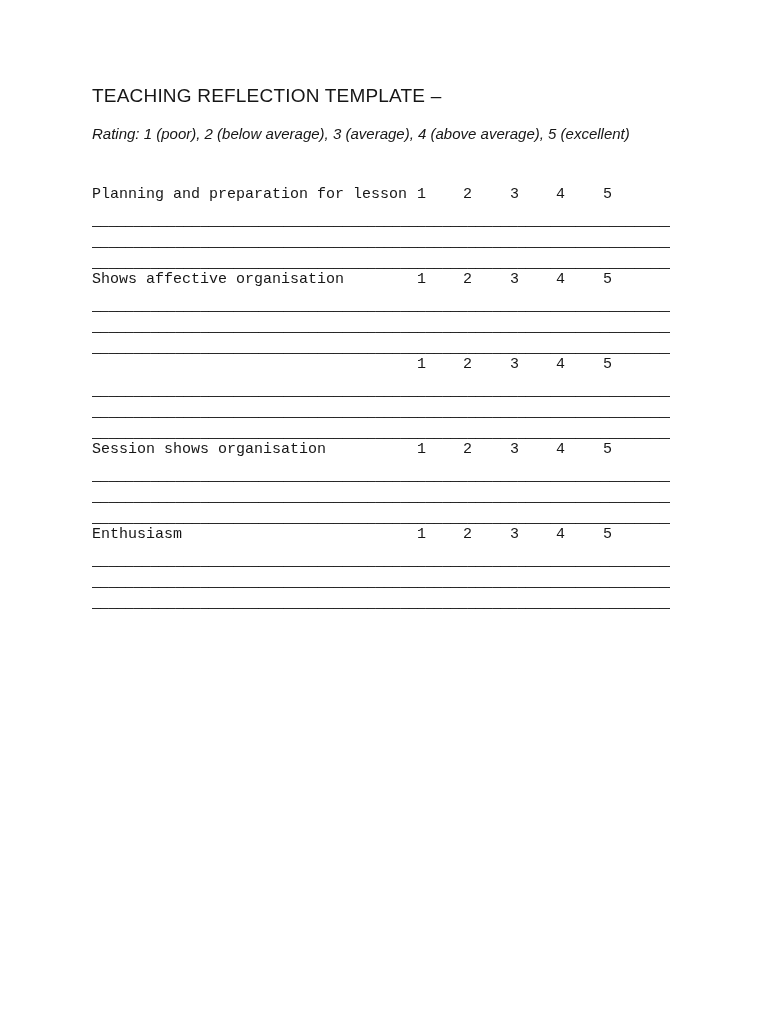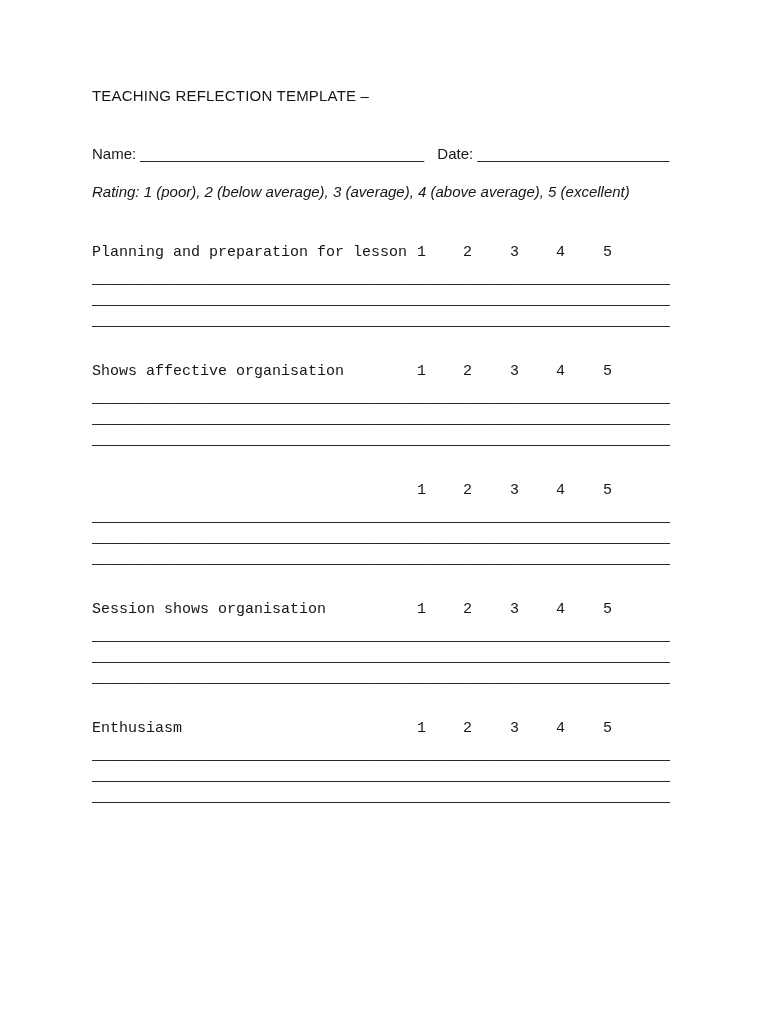--- a/index.html
+++ b/index.html
@@ -21,42 +21,41 @@
       position: absolute;
       left: 92px;
       top: 86px;
       width: 578px;
     }
     .row {
       line-height: 20px;
     }
     .title {
       margin: 0;
-      font-size: 15px;
+      font-size: 19px;
       font-weight: 400;
       letter-spacing: 0.2px;
     }
     .meta {
       margin-top: 38px;
       white-space: nowrap;
     }
     .meta span {
       display: inline;
     }
     .meta .gap {
       display: inline-block;
       width: 5px;
     }
     .legend {
       margin-top: 18px;
       white-space: nowrap;
       font-style: italic;
     }
     .section {
-      margin-top: 34px;
     }
     .section.first {
       margin-top: 42px;
     }
     .section-header {
       position: relative;
       height: 20px;
       font-family: Liberation Mono, monospace;
     }
     .section-label {
@@ -89,27 +88,20 @@
     }
   </style>
 </head>
 <body>
 
 <div class="page">
   <div class="content">
 
     <div class="row title">TEACHING REFLECTION TEMPLATE –</div>
 
-    <div class="row meta">
-      <span>Name:</span>
-      <span>__________________________________</span>
-      <span class="gap"></span>
-      <span>Date:</span>
-      <span>_______________________</span>
-    </div>
 
     <div class="row legend">Rating: 1 (poor), 2 (below average), 3 (average), 4 (above average), 5 (excellent)</div>
 
     <div class="section first">
       <div class="section-header">
         <span class="section-label">Planning and preparation for lesson</span>
         <span class="rating r0">1</span>
         <span class="rating r1">2</span>
         <span class="rating r2">3</span>
         <span class="rating r3">4</span>

